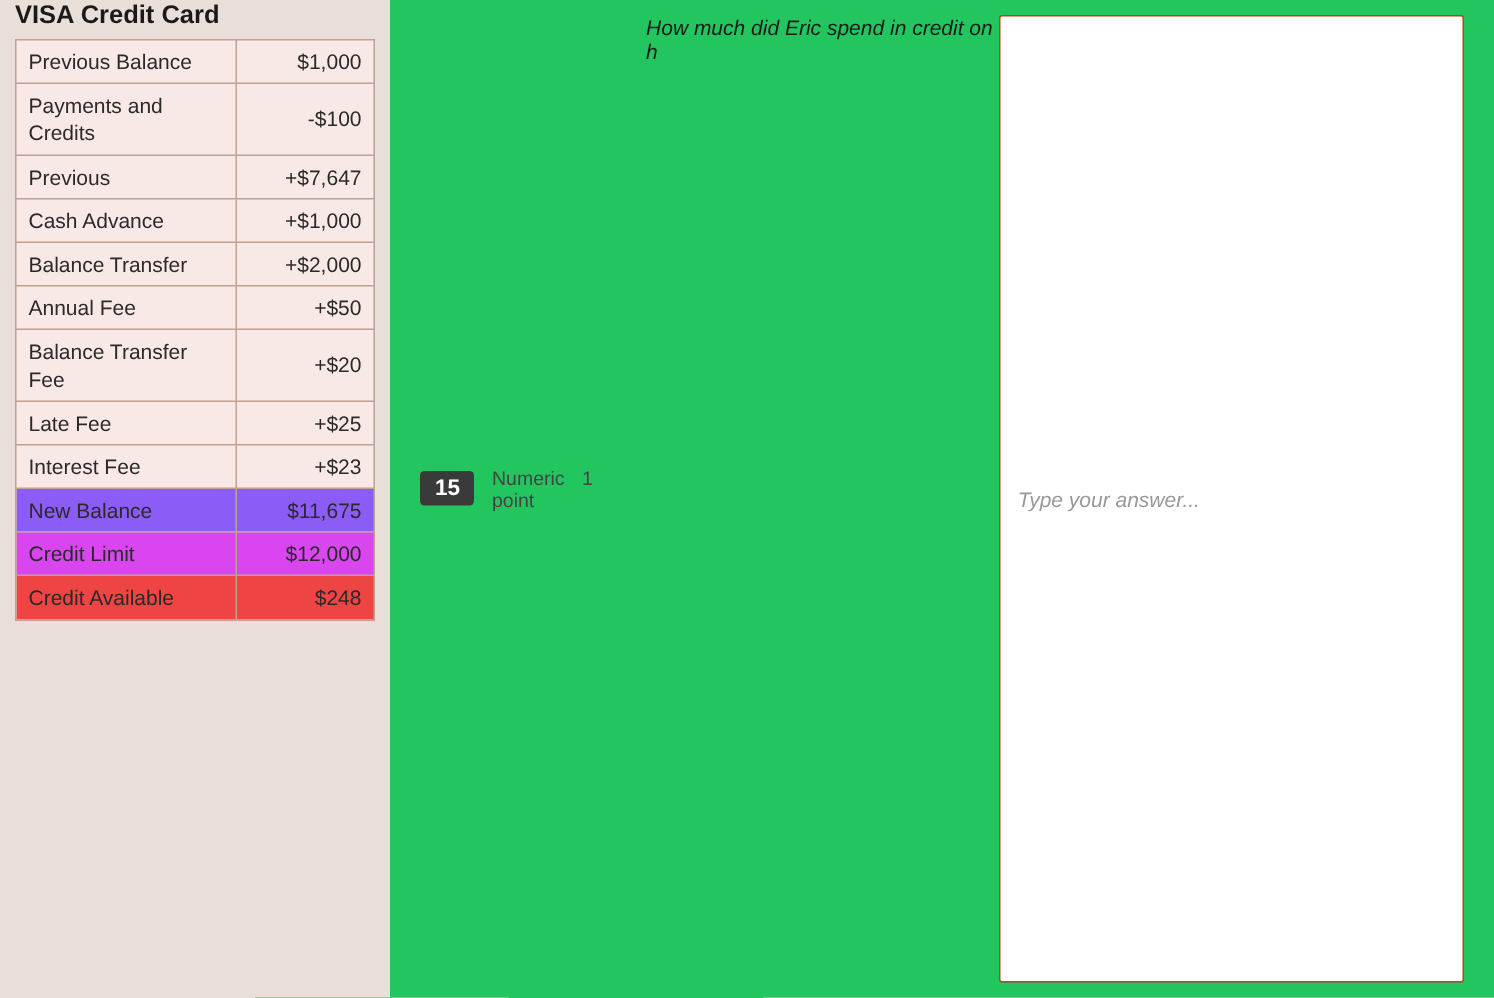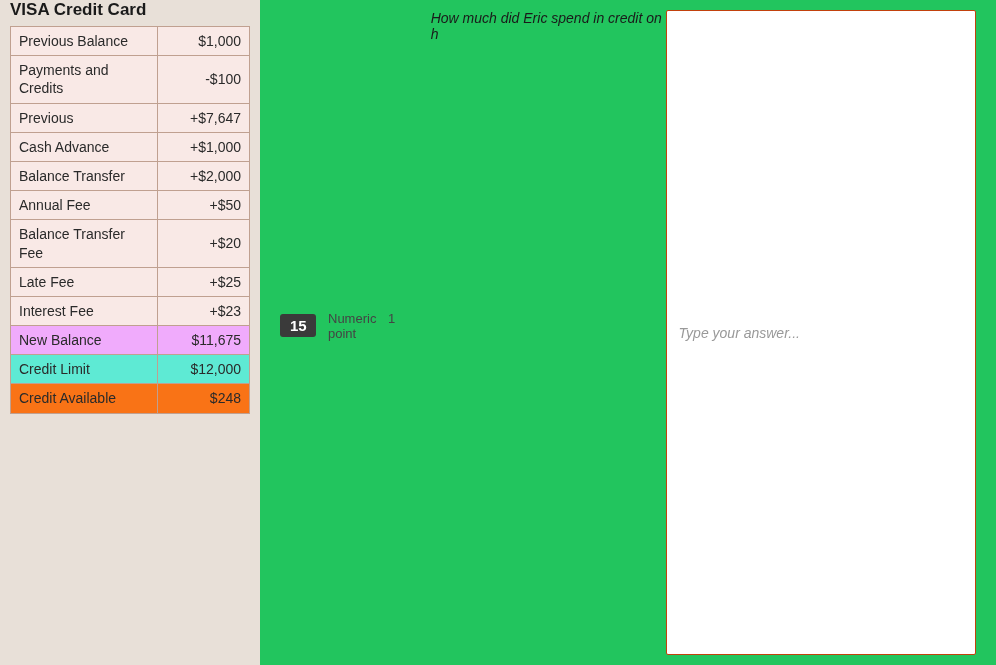--- a/index.html
+++ b/index.html
@@ -47,30 +47,30 @@
 
     .credit-table tr td:last-child {
       width: 90px;
       text-align: right;
       font-weight: 400;
       color: #2a2a2a;
     }
 
     .credit-table .row-new-balance td {
       font-weight: bold;
-      background: #f0abfc;
+      background: #8b5cf6;
     }
 
     .credit-table .row-credit-limit td {
-      background: #5eead4;
+      background: #d946ef;
       margin-left: 20px;
     }
 
     .credit-table .row-credit-available td {
-      background: #f97316;
+      background: #ef4444;
     }
 
     .right-panel {
       flex: 1;
       padding: 10px 20px;
       background: #22c55e;
       display: flex;
       flex-direction: row;
     }
 

